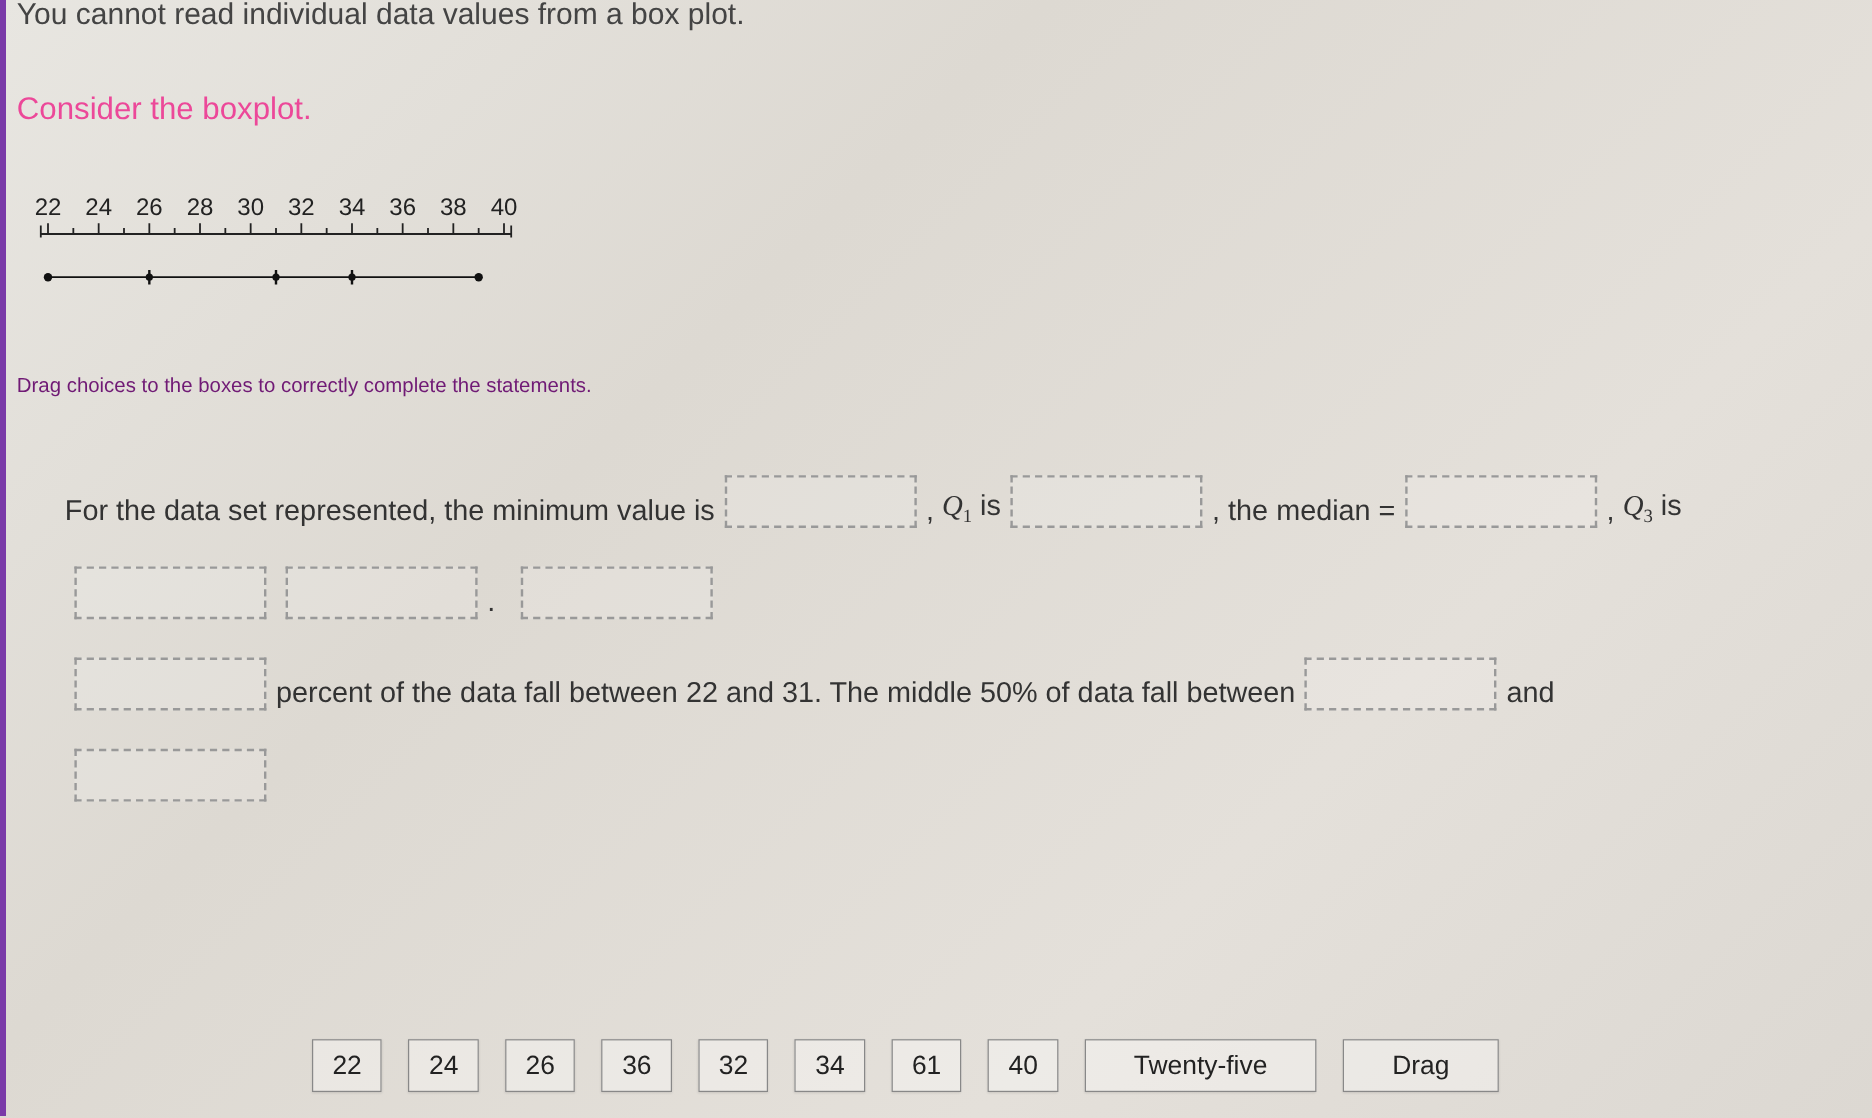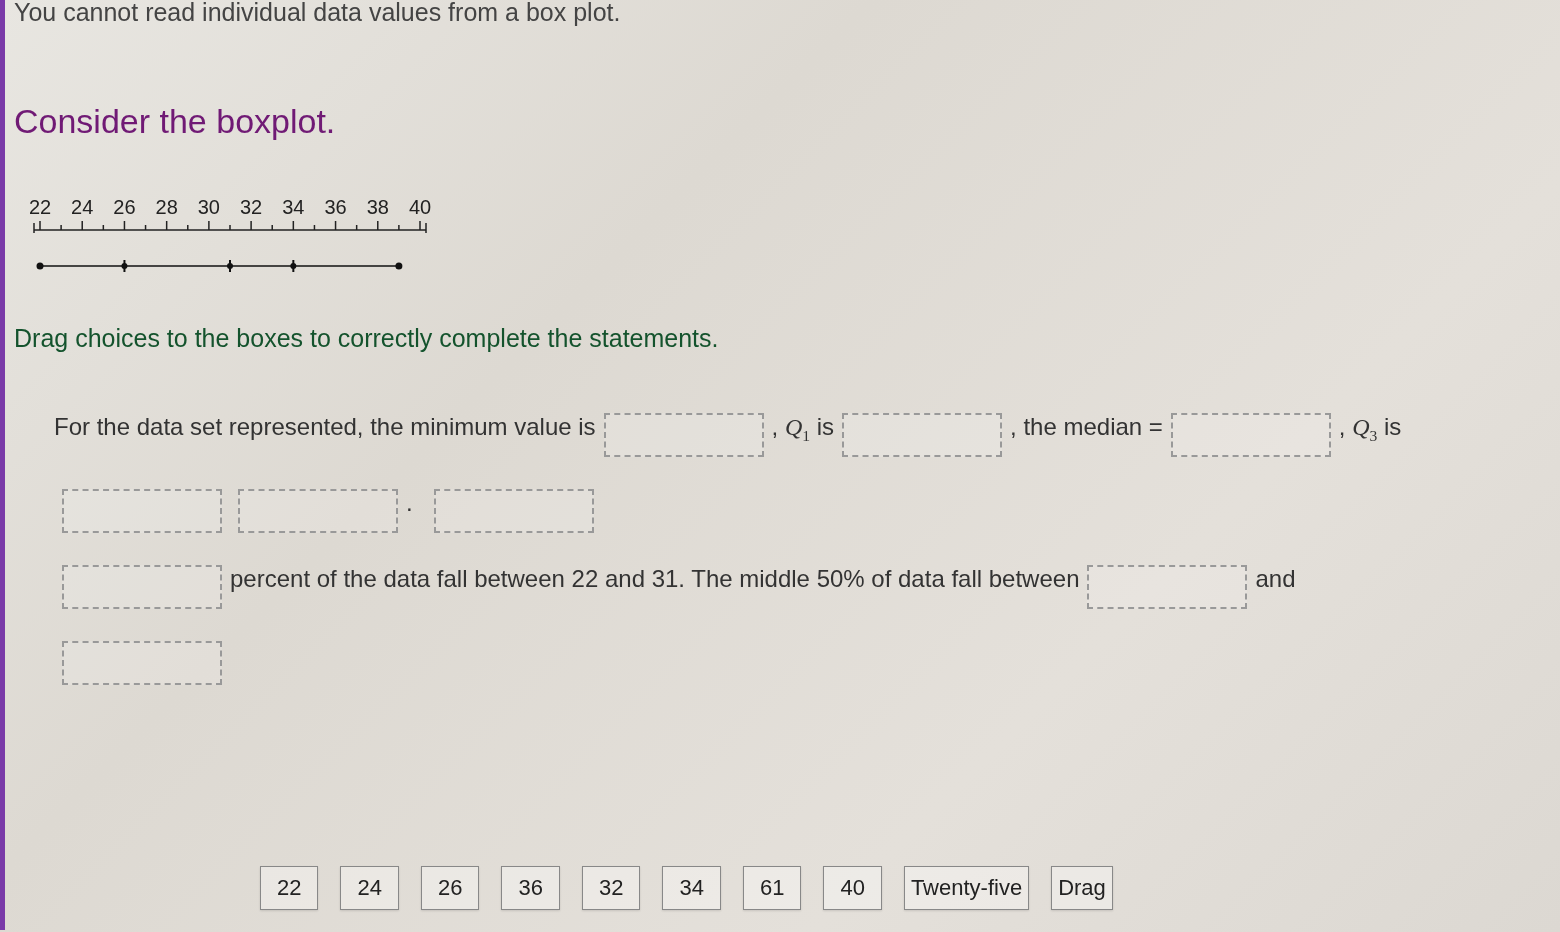--- a/index.html
+++ b/index.html
@@ -21,46 +21,46 @@
     left: 0; top: 0; bottom: 0;
     width: 5px;
     background: #7a3aa8;
   }
   .intro-line {
     font-size: 25px;
     color: #444;
     margin-top: -2px;
   }
   .consider {
-    font-size: 34px;
-    color: #701a75;
-    margin-top: 75px;
+    font-size: 26px;
+    color: #ec4899;
+    margin-top: 48px;
   }
   .boxplot-area {
     margin-top: 55px;
     height: 110px;
     position: relative;
   }
   .question {
     font-size: 25px;
     color: #3a3a3a;
     margin-top: 30px;
   }
   .instruction {
-    font-size: 25px;
-    color: #14532d;
-    margin-top: 18px;
+    font-size: 17px;
+    color: #701a75;
+    margin-top: 41px;
   }
   .fill-area {
     margin-top: 60px;
     padding: 0 40px 0 40px;
   }
   .line {
     display: flex;
-    align-items: flex-start;
+    align-items: flex-end;
     flex-wrap: wrap;
     font-size: 24px;
     color: #333;
     margin-bottom: 28px;
     min-height: 48px;
   }
   .drop {
     display: inline-block;
     min-width: 160px;
     height: 44px;
@@ -84,21 +84,21 @@
   .choice {
     border: 1px solid #888;
     background: rgba(255,255,255,0.35);
     padding: 8px 16px;
     font-size: 22px;
     color: #222;
     cursor: move;
     user-select: none;
     box-shadow: 0 1px 2px rgba(0,0,0,0.12);
   }
-  .choice.wide { padding: 8px 6px; }
+  .choice.wide { padding: 8px 40px; }
 
   
   .bp-svg { position: absolute; left: 6px; top: 0; }
   .tick-label { font-size: 20px; fill: #222; text-anchor: middle; font-family: Arial; }
   .axis-line { stroke: #222; stroke-width: 1.5; }
   .tick { stroke: #222; stroke-width: 1.5; }
   .whisker { stroke: #111; stroke-width: 1.5; }
   .median { stroke: #111; stroke-width: 2; }
   .dot { fill: #111; }
 </style>

